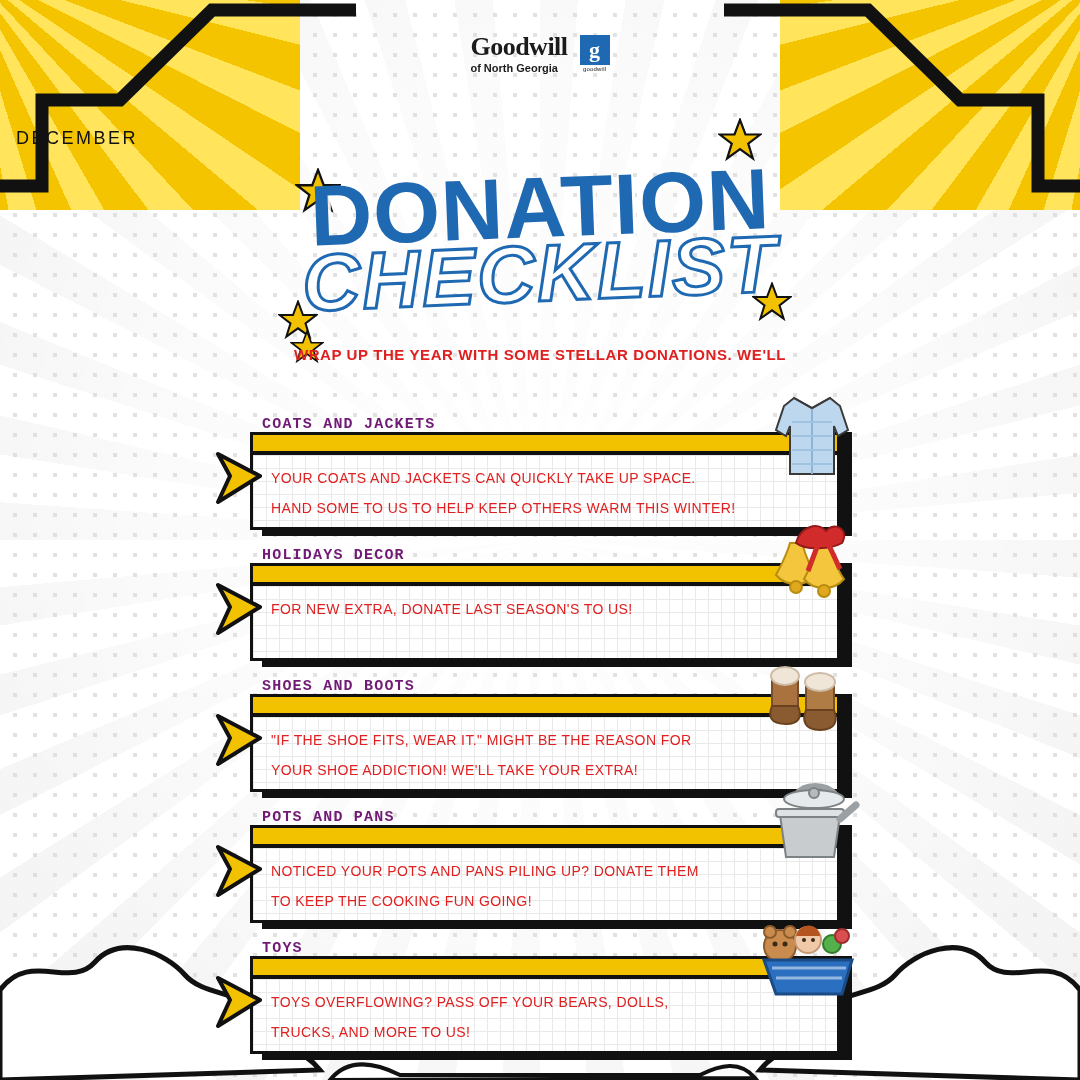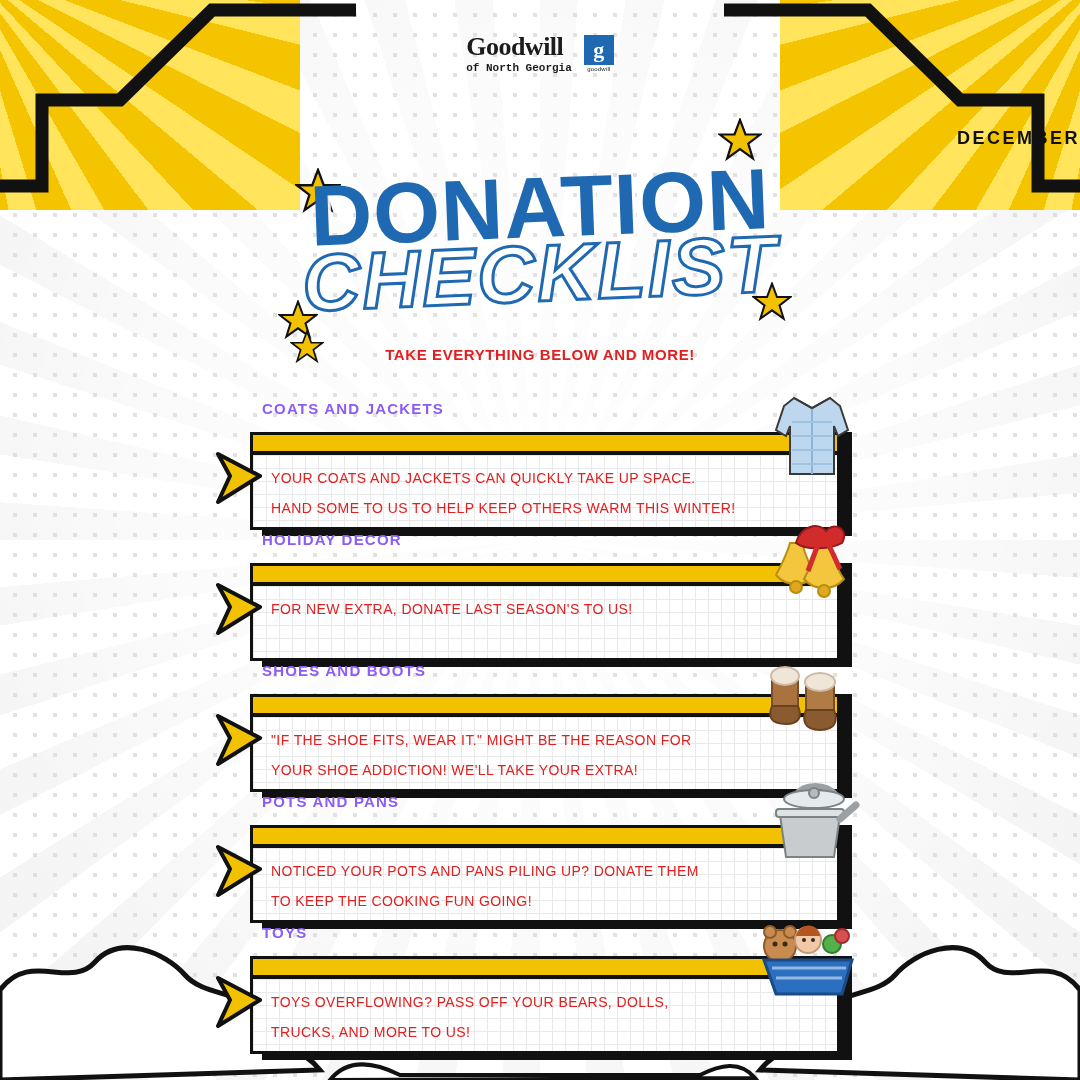--- a/index.html
+++ b/index.html
@@ -88,21 +88,21 @@
   .logo-text { text-align: left; }
   .logo-main {
     font-family: "Liberation Serif", serif;
     font-weight: bold;
     font-size: 26px;
     color: #1b1b1b;
     letter-spacing: -0.5px;
     line-height: 1;
   }
   .logo-sub {
-    font-family: Liberation Mono, monospace;
+    font-family: Liberation Sans, sans-serif;
     font-weight: bold;
     font-size: 11px;
     color: #1b1b1b;
     line-height: 1.2;
     margin-top: 2px;
   }
   .logo-mark {
     width: 30px; height: 30px;
     background: #1f69b2;
     color: #fff;
@@ -119,25 +119,26 @@
     font-family: "Liberation Sans", sans-serif;
     color: #1b1b1b;
     text-align: center;
     margin-top: 1px;
     letter-spacing: 0.2px;
   }
 
   .month {
     position: absolute;
     top: 128px; left: 0; right: 0;
-    text-align: right;
+    text-align: left;
     font-size: 18px;
-    font-weight: bold;
+    font-weight: normal;
     letter-spacing: 2.5px;
     color: #111;
+    padding-left: 16px;
   }
 
   .title-1 {
     position: absolute;
     top: 158px; left: 0; right: 0;
     text-align: center;
     font-family: "Liberation Sans", sans-serif;
     font-weight: bold;
     font-size: 86px;
     letter-spacing: 1px;
@@ -175,27 +176,28 @@
   .list {
     position: absolute;
     top: 400px;
     left: 210px;
     width: 660px;
   }
   .item { position: relative; height: 131px; }
 
   .item-label {
     position: absolute;
-    top: 0;
+    top: 16px;
     left: 52px;
     font-size: 15px;
     font-weight: bold;
     letter-spacing: 1.2px;
-    color: #8b5cf6;
+    color: #701a75;
     z-index: 6;
+    font-family: Liberation Mono, monospace;
   }
 
   .bar-yellow {
     position: absolute;
     top: 32px;
     left: 40px;
     width: 590px;
     height: 22px;
     background: #f2c200;
     border: 3px solid #111;
@@ -323,21 +325,21 @@
   </svg>
   <svg class="star" style="left:752px; top:282px;" width="40" height="40" viewBox="0 0 24 24">
     <polygon points="12,1 15,9 23,9 16.5,14 19,22 12,17 5,22 7.5,14 1,9 9,9" fill="#f2c200" stroke="#111" stroke-width="1.2"></polygon>
   </svg>
 
   <div class="month">DECEMBER</div>
   <div class="title-1">DONATION</div>
   <div class="title-2">CHECKLIST</div>
 
   <div class="subhead">
-    <span>TAKE EVERYTHING BELOW AND MORE!</span>
+    <span>WRAP UP THE YEAR WITH SOME STELLAR DONATIONS. WE'LL</span>
   </div>
 
   <div class="list">
 
     <div class="item">
       <div class="item-label">COATS AND JACKETS</div>
       <div class="bar-shadow"></div>
       <div class="bar-yellow"></div>
       <div class="panel">
         <div class="panel-text">
@@ -350,21 +352,21 @@
       </svg>
       <svg class="thumb" width="96" height="104" viewBox="0 0 96 104">
         <path d="M30,16 L20,24 L12,48 L22,54 L26,44 L26,92 L70,92 L70,44 L74,54 L84,48 L76,24 L66,16 L48,26 Z" fill="#bcd7ee" stroke="#3a3a3a" stroke-width="2"></path>
         <path d="M48,26 L48,92" stroke="#8fb4d6" stroke-width="2"></path>
         <path d="M28,40 H68 M28,54 H68 M28,68 H68 M28,82 H68" stroke="#9fc3e0" stroke-width="2"></path>
         <path d="M30,16 L48,26 L66,16" fill="none" stroke="#3a3a3a" stroke-width="2"></path>
       </svg>
     </div>
 
     <div class="item">
-      <div class="item-label">HOLIDAY DECOR</div>
+      <div class="item-label">HOLIDAYS DECOR</div>
       <div class="bar-shadow"></div>
       <div class="bar-yellow"></div>
       <div class="panel">
         <div class="panel-text">
           <span>FOR NEW EXTRA, DONATE LAST SEASON'S TO US!</span>
         </div>
       </div>
       <svg class="arrow" width="46" height="56" viewBox="0 0 46 56">
         <polygon points="2,4 44,26 2,52 14,26" fill="#f2c200" stroke="#111" stroke-width="4" stroke-linejoin="round"></polygon>
       </svg>

